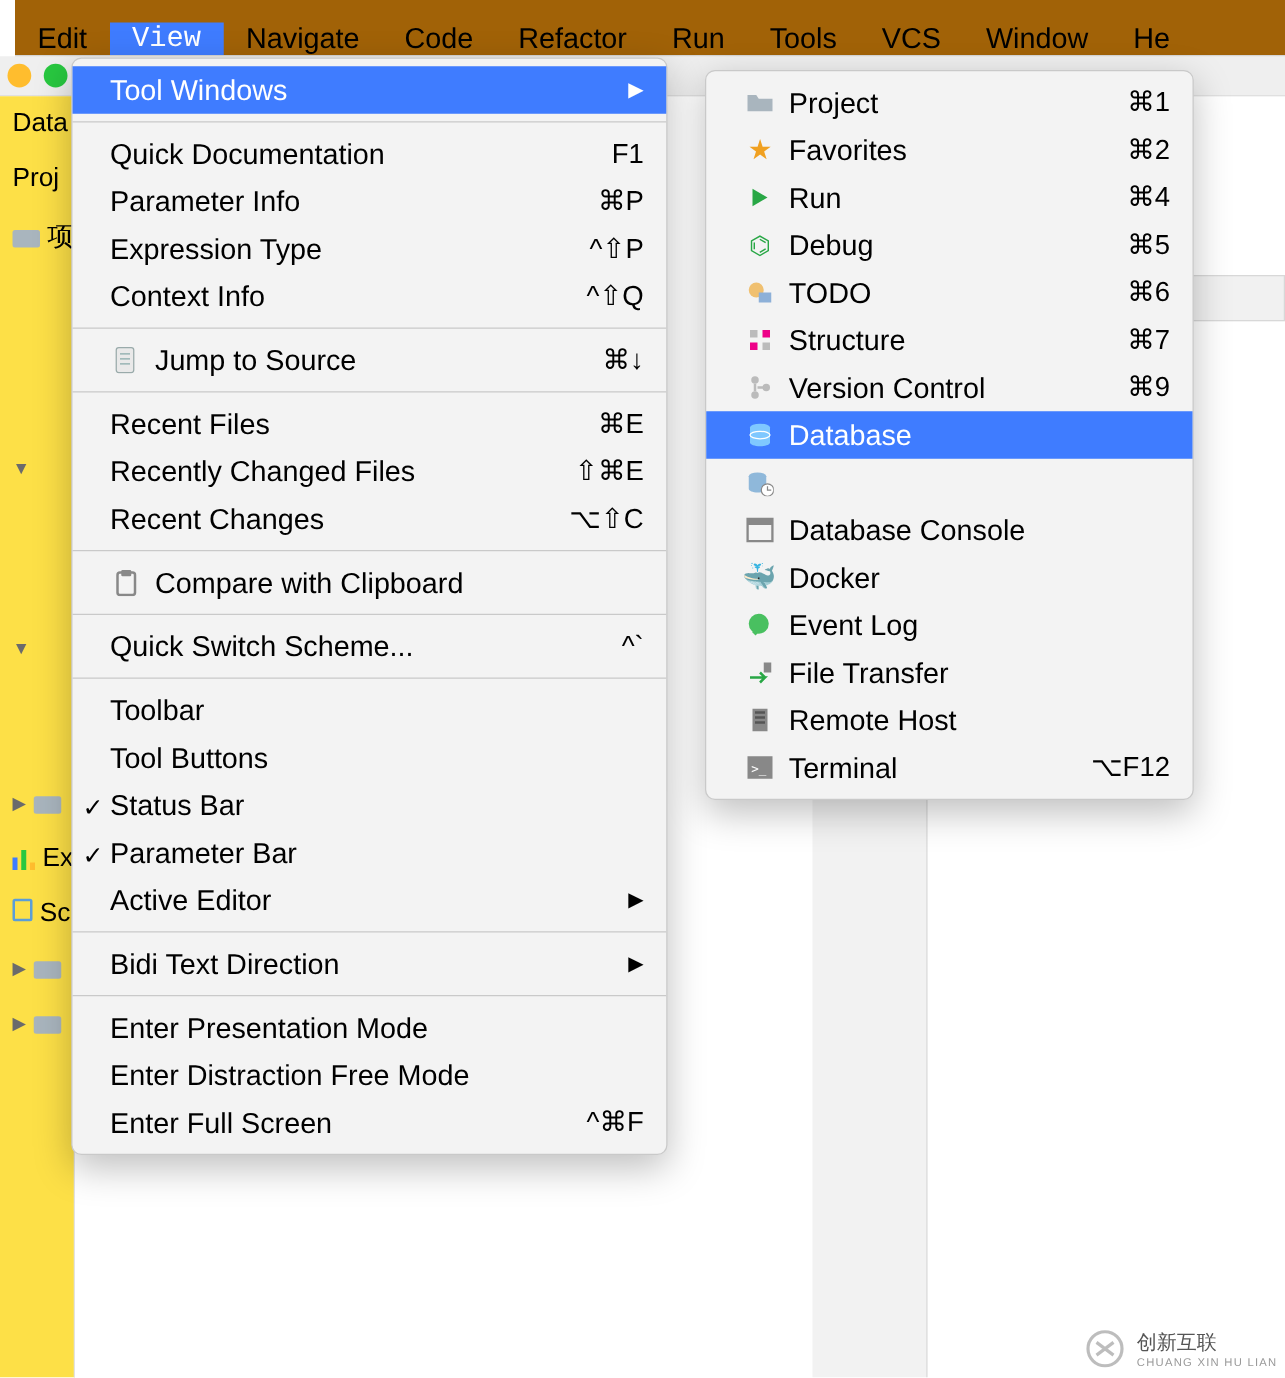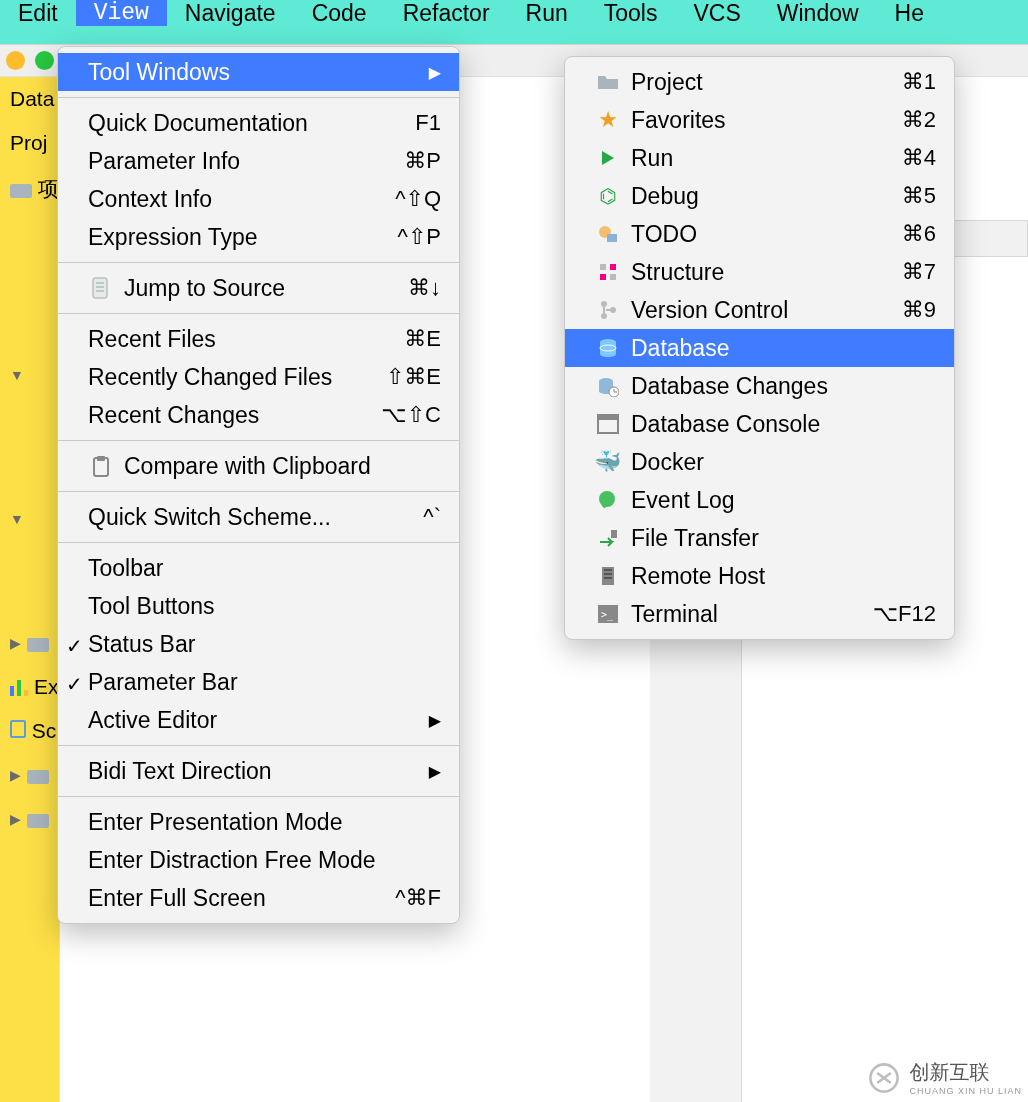--- a/index.html
+++ b/index.html
@@ -9,24 +9,25 @@
     color: #000;
     background: #fff;
     width: 1028px;
     height: 1102px;
     overflow: hidden;
     position: relative;
   }
   
   .menubar {
     height: 45px;
-    background: #5eead4;
+    background: #a16207;
     border-bottom: 1px solid #d5d5d5;
     display: flex;
-    align-items: flex-start;
+    align-items: flex-end;
+    margin-left: 12px;
   }
   .menubar-item {
     padding: 0 18px;
     display: flex;
     align-items: center;
     color: #000;
     white-space: nowrap;
   }
   .menubar-item.active {
     background: #3f7cff;
@@ -182,21 +183,21 @@
 </div>
 
 <div class="editor-area">
   <div class="editor-toolbar">
     <span><span>Auto</span> <span class="tri">▼</span></span>
   </div>
   <div class="editor-line"><span class="kw">rom</span><span class="tok"> tes</span></div>
 </div>
 <div class="gutter"></div>
 
-<div class="menu" id="view-menu" style="left:57px; top:46px; width:403px;">
+<div class="menu" id="view-menu" style="left:57px; top:46px; width:477px;">
     <div class="menu-item active">
       <span class="label">
         <span>Tool Windows</span>
       </span>
       <span class="arrow">▶</span>
     </div>
     <div class="menu-sep"></div>
     <div class="menu-item">
       <span class="label">
         <span>Quick Documentation</span>
@@ -204,29 +205,29 @@
       <span class="shortcut">F1</span>
     </div>
     <div class="menu-item">
       <span class="label">
         <span>Parameter Info</span>
       </span>
       <span class="shortcut">⌘P</span>
     </div>
     <div class="menu-item">
       <span class="label">
+        <span>Expression Type</span>
+      </span>
+      <span class="shortcut">^⇧P</span>
+    </div>
+    <div class="menu-item">
+      <span class="label">
         <span>Context Info</span>
       </span>
       <span class="shortcut">^⇧Q</span>
-    </div>
-    <div class="menu-item">
-      <span class="label">
-        <span>Expression Type</span>
-      </span>
-      <span class="shortcut">^⇧P</span>
     </div>
     <div class="menu-sep"></div>
     <div class="menu-item">
       <span class="label">
         <span class="icon-slot">
           <svg width="20" height="22">
             <rect x="2" y="1" width="14" height="20" rx="2" fill="#e9e9e9" stroke="#9aa"></rect>
             <line x1="5" y1="6" x2="13" y2="6" stroke="#8aa"></line>
             <line x1="5" y1="10" x2="13" y2="10" stroke="#8aa"></line>
             <line x1="5" y1="14" x2="13" y2="14" stroke="#8aa"></line>
@@ -425,21 +426,20 @@
     <div class="menu-item">
       <span class="label">
         <span class="icon-slot">
           <svg width="22" height="22">
             <ellipse cx="9" cy="6" rx="7" ry="3" fill="#8fb8da"></ellipse>
             <path d="M2 6v10c0 1.6 3.2 3 7 3s7-1.4 7-3V6" fill="#8fb8da"></path>
             <circle cx="17" cy="17" r="5" fill="#fff" stroke="#888"></circle>
             <path d="M17 14v3h3" stroke="#888" fill="none"></path>
           </svg>
         </span>
-        <span>Database Changes</span>
       </span>
     </div>
     <div class="menu-item">
       <span class="label">
         <span class="icon-slot">
           <svg width="22" height="20">
             <rect x="1" y="1" width="20" height="18" fill="none" stroke="#888" stroke-width="2"></rect>
             <rect x="1" y="1" width="20" height="5" fill="#888"></rect>
           </svg>
         </span>
@@ -502,16 +502,16 @@
       <span class="shortcut">⌥F12</span>
     </div>
   </div>
 
 <div class="watermark">
   <svg width="34" height="34" viewBox="0 0 40 40">
       <circle cx="20" cy="20" r="16" fill="none" stroke="#888" stroke-width="3"></circle>
       <path d="M12 14 L28 26 M28 14 L12 26" stroke="#888" stroke-width="3"></path>
     </svg>
   <div>
-    <div style="font-size:20px;color:#555;">创新互联</div>
+    <div style="font-size:16px;color:#555;">创新互联</div>
     <div style="font-size:9px;letter-spacing:1px;color:#999;">CHUANG XIN HU LIAN</div>
   </div>
 </div>
 
 </body></html>

